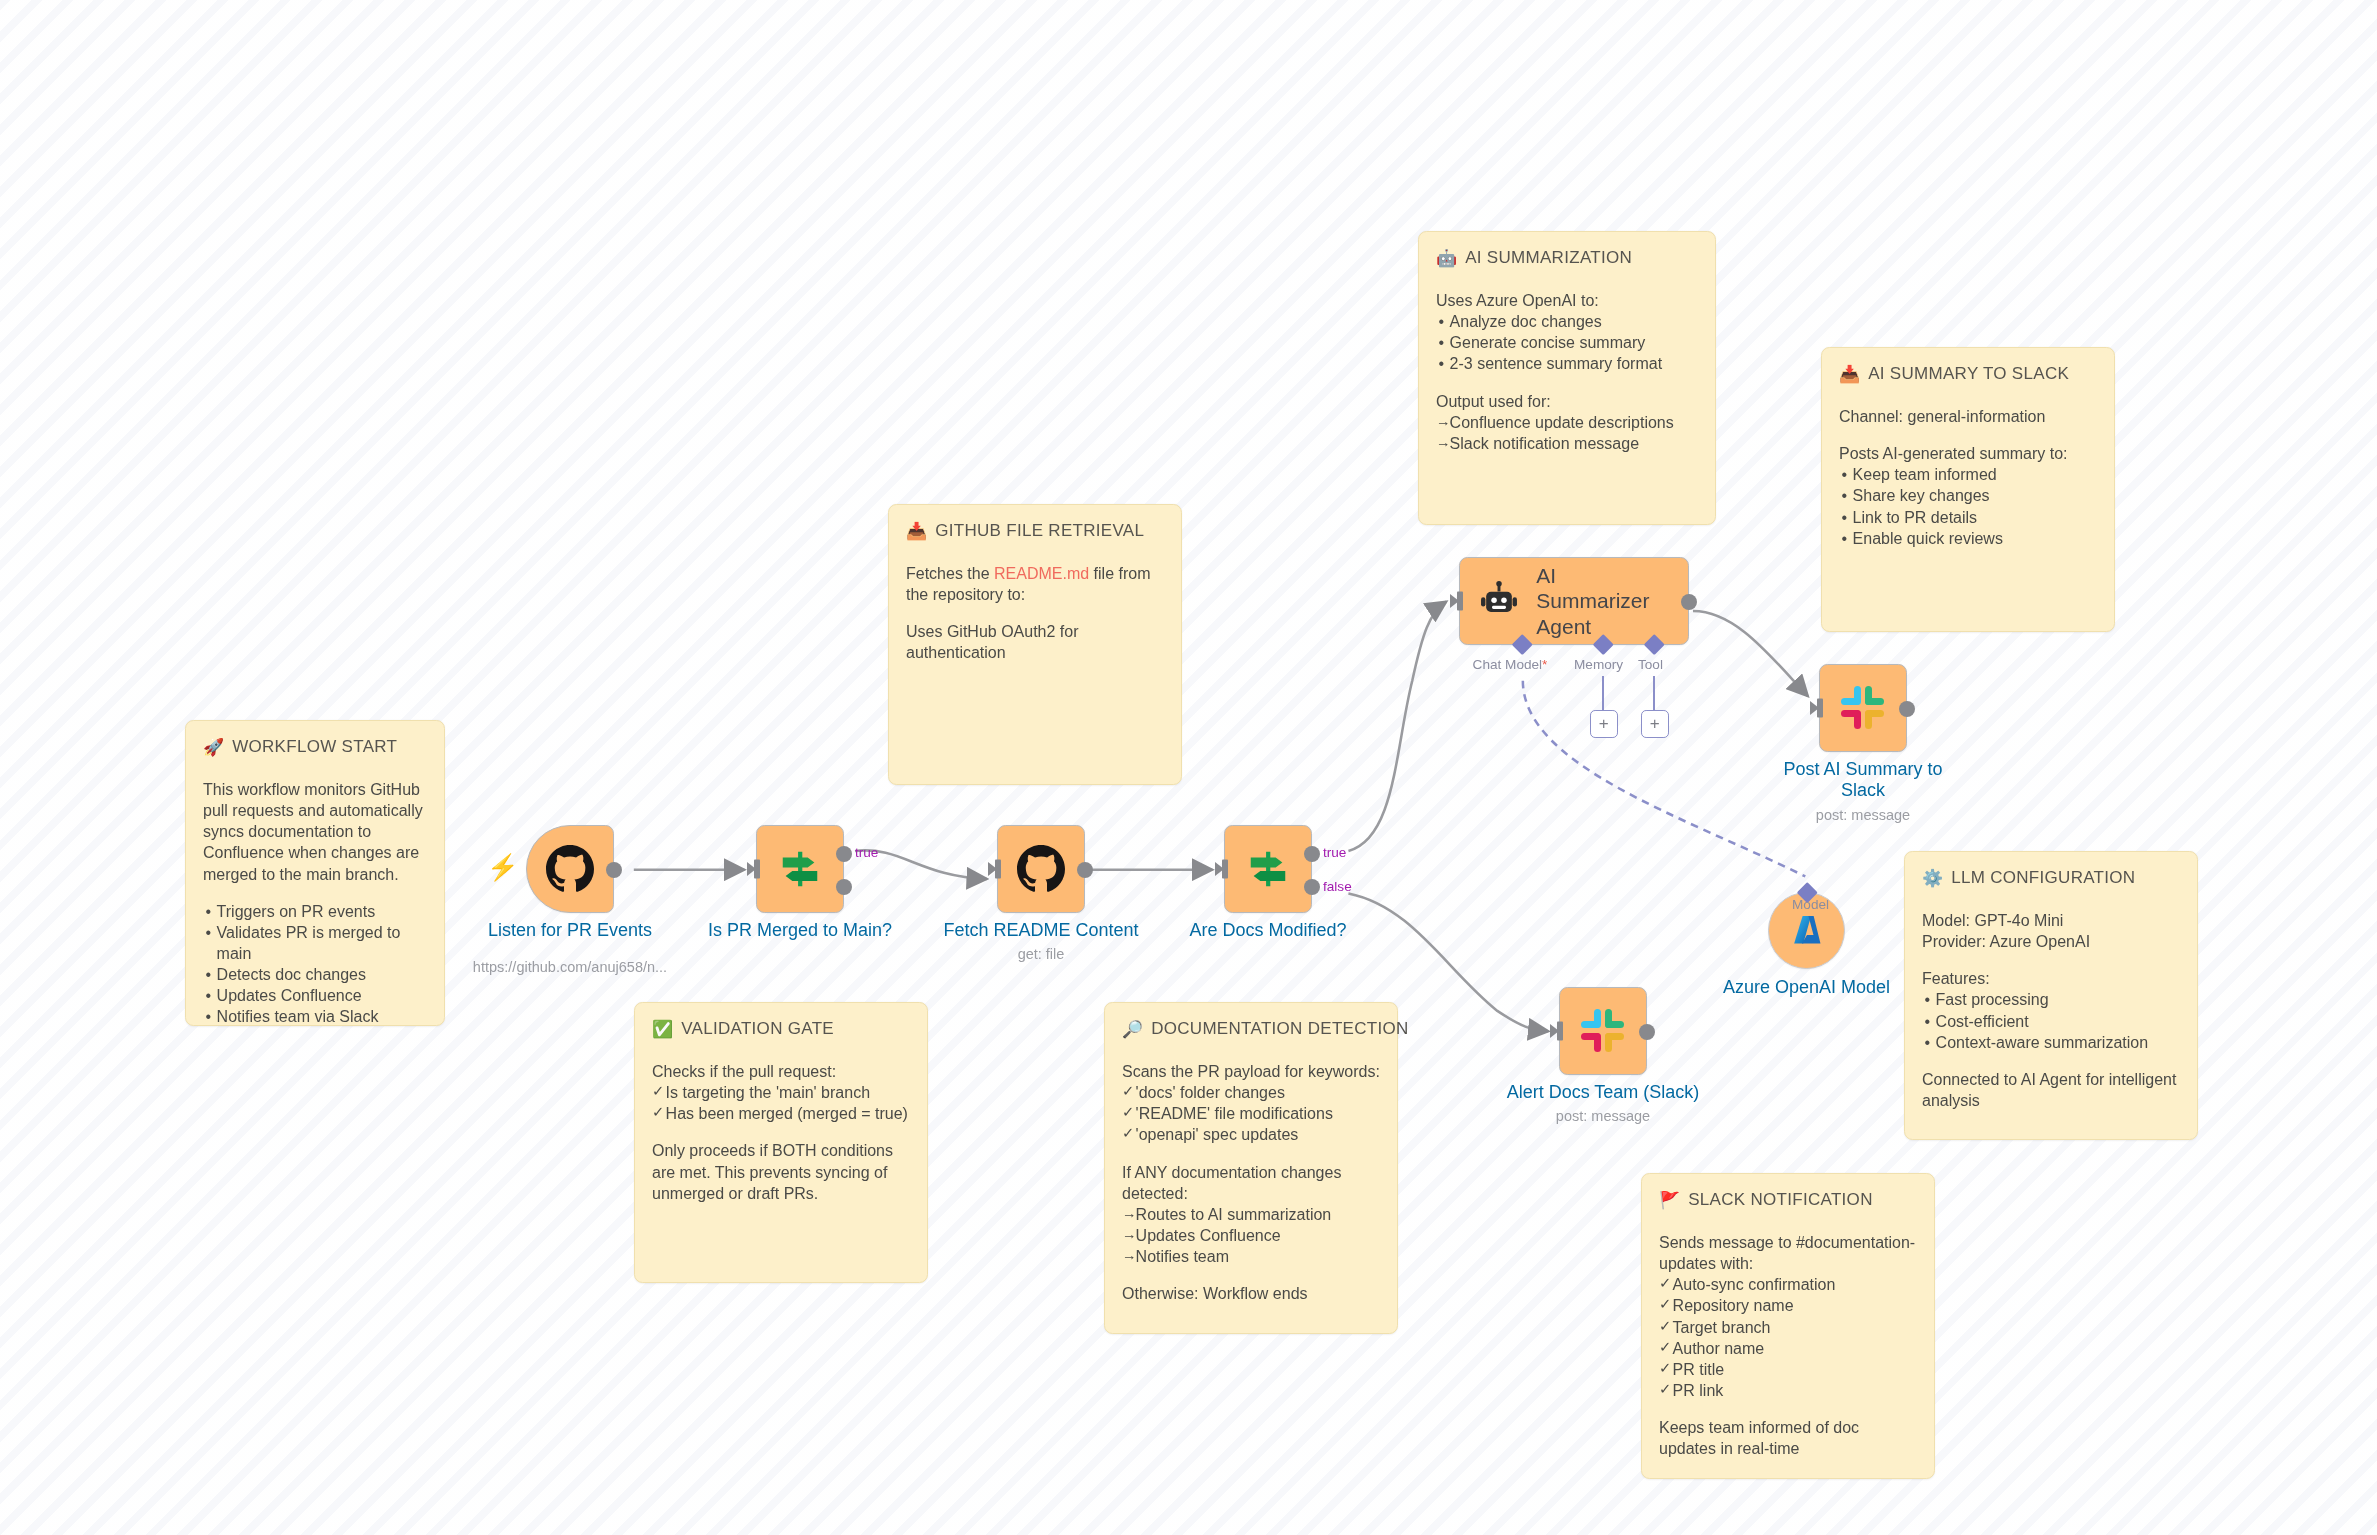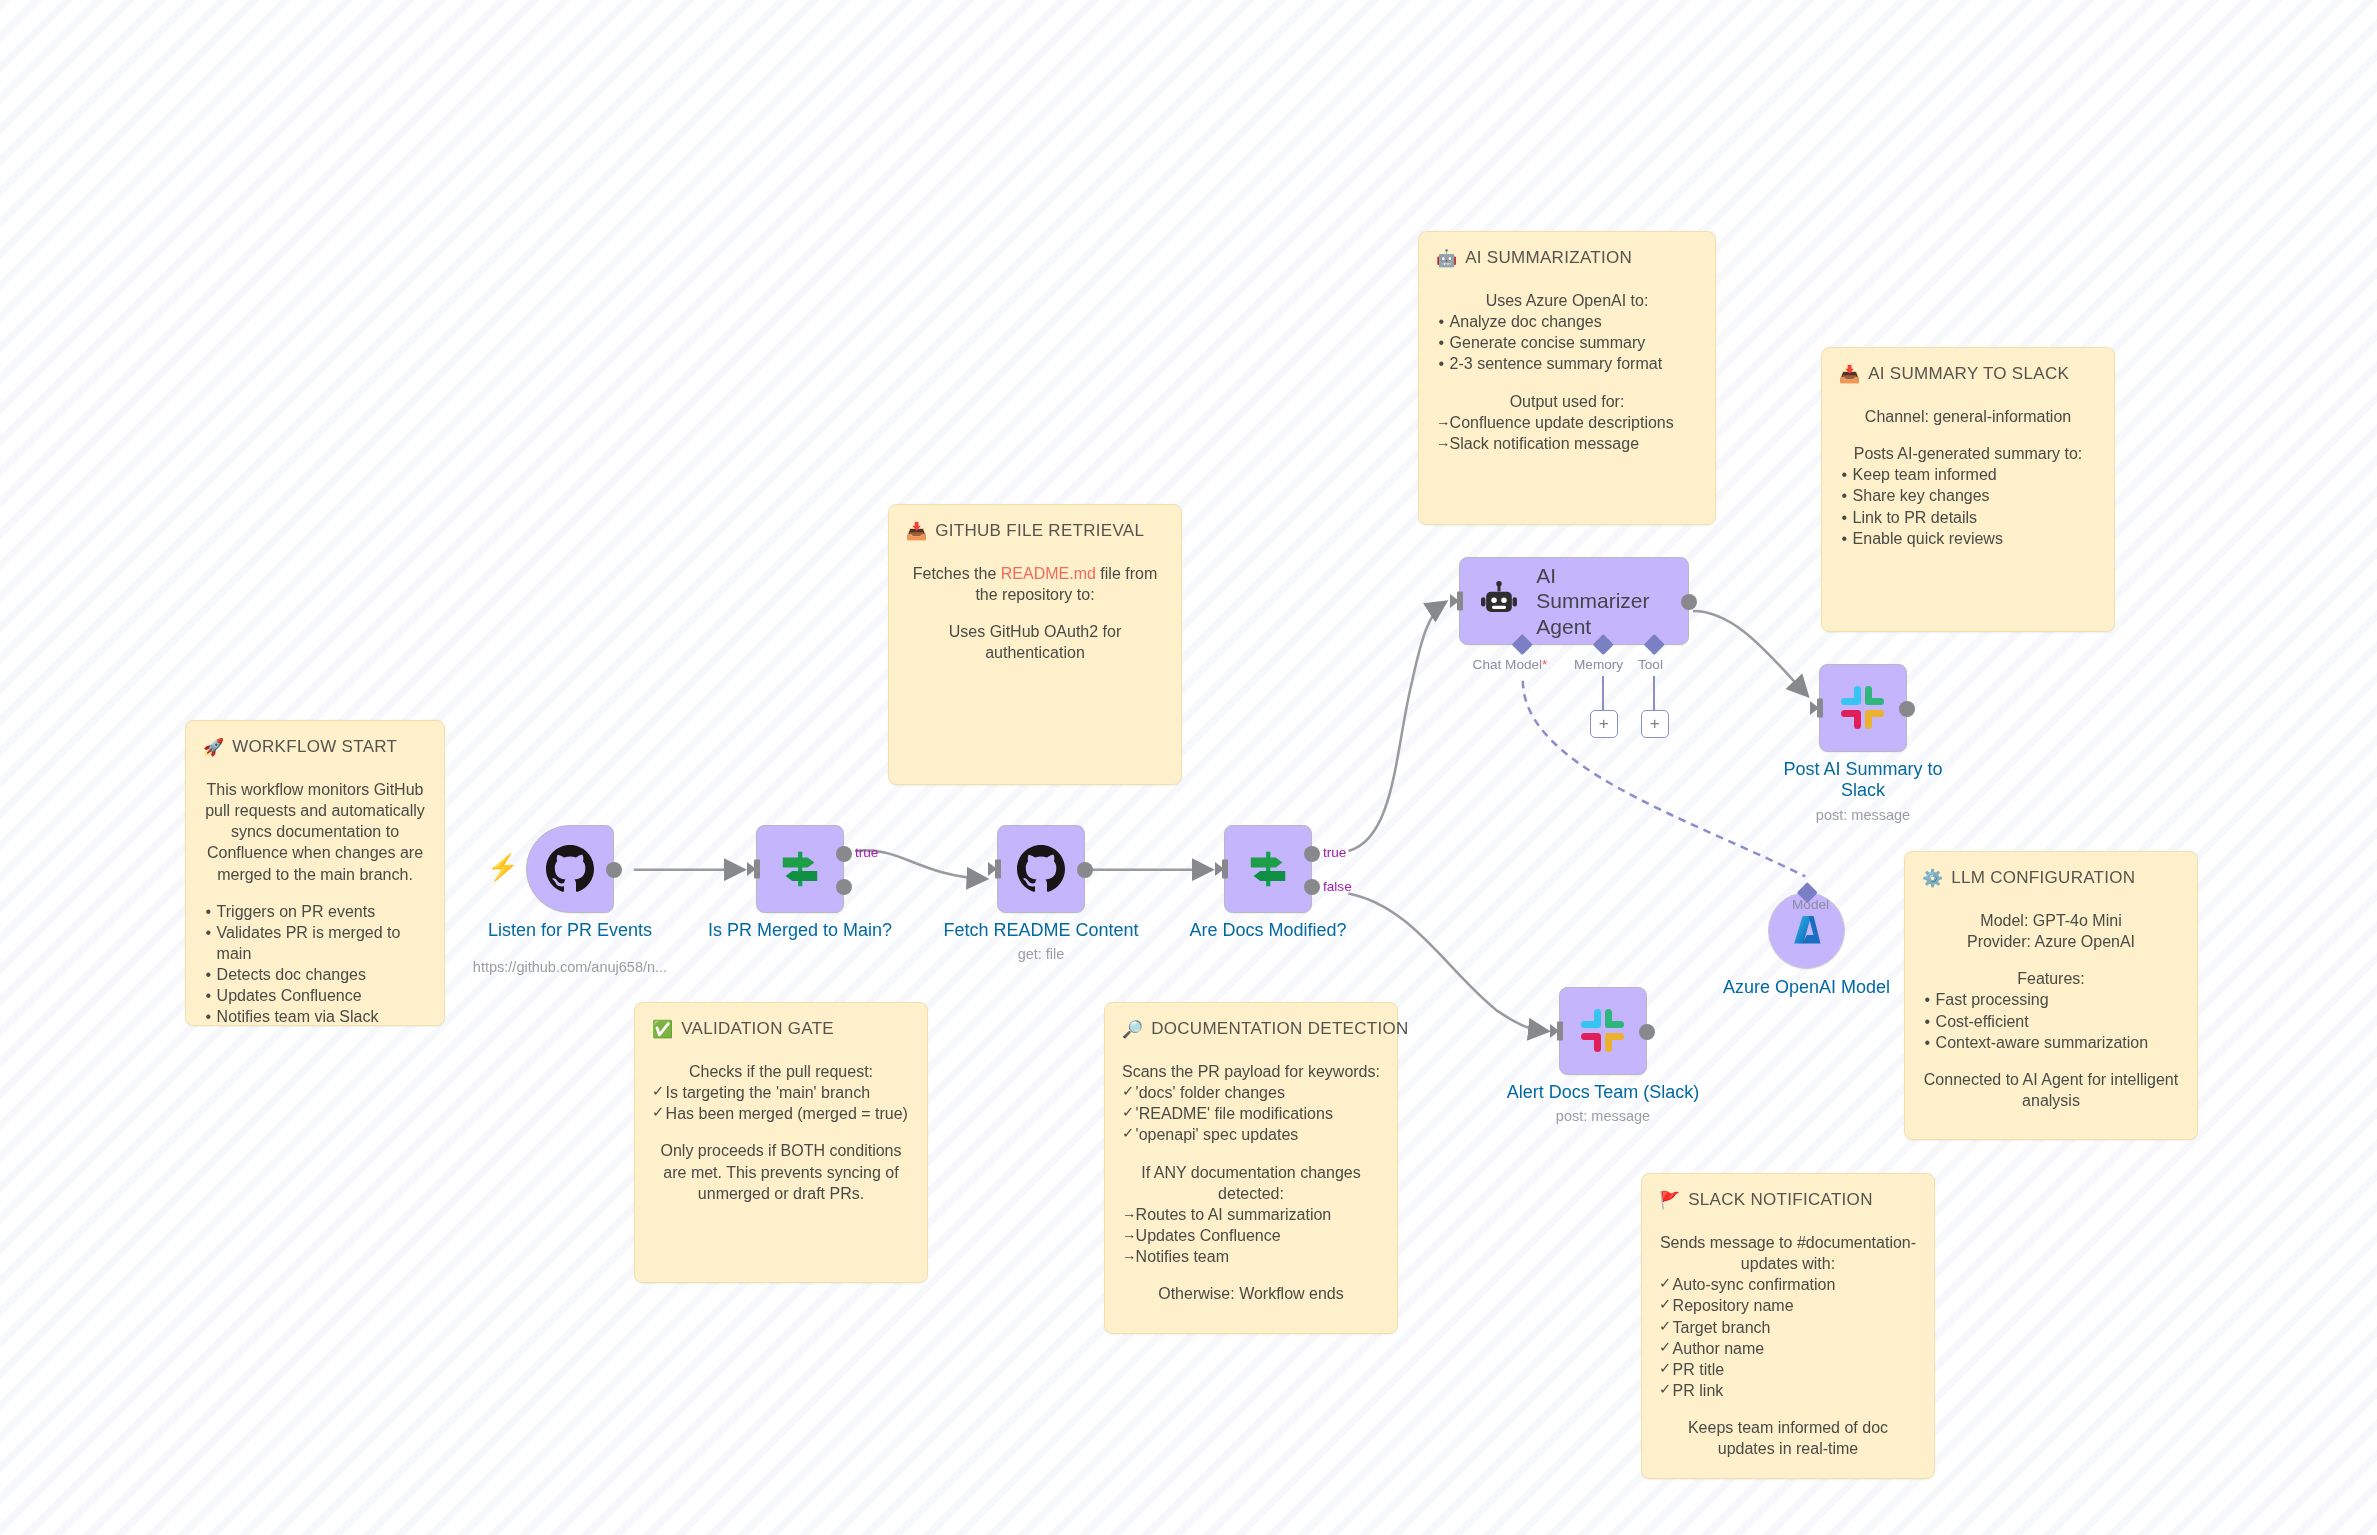--- a/index.html
+++ b/index.html
@@ -30,34 +30,34 @@
   }
   .note .n-title{
     font-size:17px;
     letter-spacing:0.3px;
     color:#56544f;
     margin:0 0 20.4px 0;
     display:flex;align-items:center;gap:7.7px;
     white-space:nowrap;
   }
   .note .n-ico{font-size:17px;line-height:1;display:inline-block;}
-  .note p{margin:0 0 0 0;text-align:center;}
+  .note p{margin:0 0 0 0;}
   .note .gap{height:16px;}
   .note ul{margin:0;padding:0;list-style:none;}
   .note li{padding-left:13.6px;position:relative;}
   .note li.dot:before{content:"•";position:absolute;left:2.6px;top:0;}
   .note li.chk:before{content:"✓";position:absolute;left:0px;top:0;font-size:14.5px;}
   .note li.arr:before{content:"→";position:absolute;left:0px;top:0;font-size:14.5px;}
   .hl{color:#f06a5d;}
 
   
   .node{position:absolute;}
   .nbox{
     width:88px;height:88px;
-    background:#c4b5fd;
+    background:#fdba74;
     border:1.7px solid #b6b9bd;
     border-radius:8.5px;
     box-sizing:border-box;
     display:flex;align-items:center;justify-content:center;
     position:relative;
     box-shadow:0 0.9px 1.7px rgba(0,0,0,.05);
   }
   .nbox.trigger{border-top-left-radius:44px;border-bottom-left-radius:44px;}
   .nbox.agent{width:230px;height:88px;justify-content:flex-start;padding-left:17px;gap:15.3px;}
   .nbox.round{width:77px;height:77px;border-radius:50%;border:1.7px solid #c9cbd0;}

